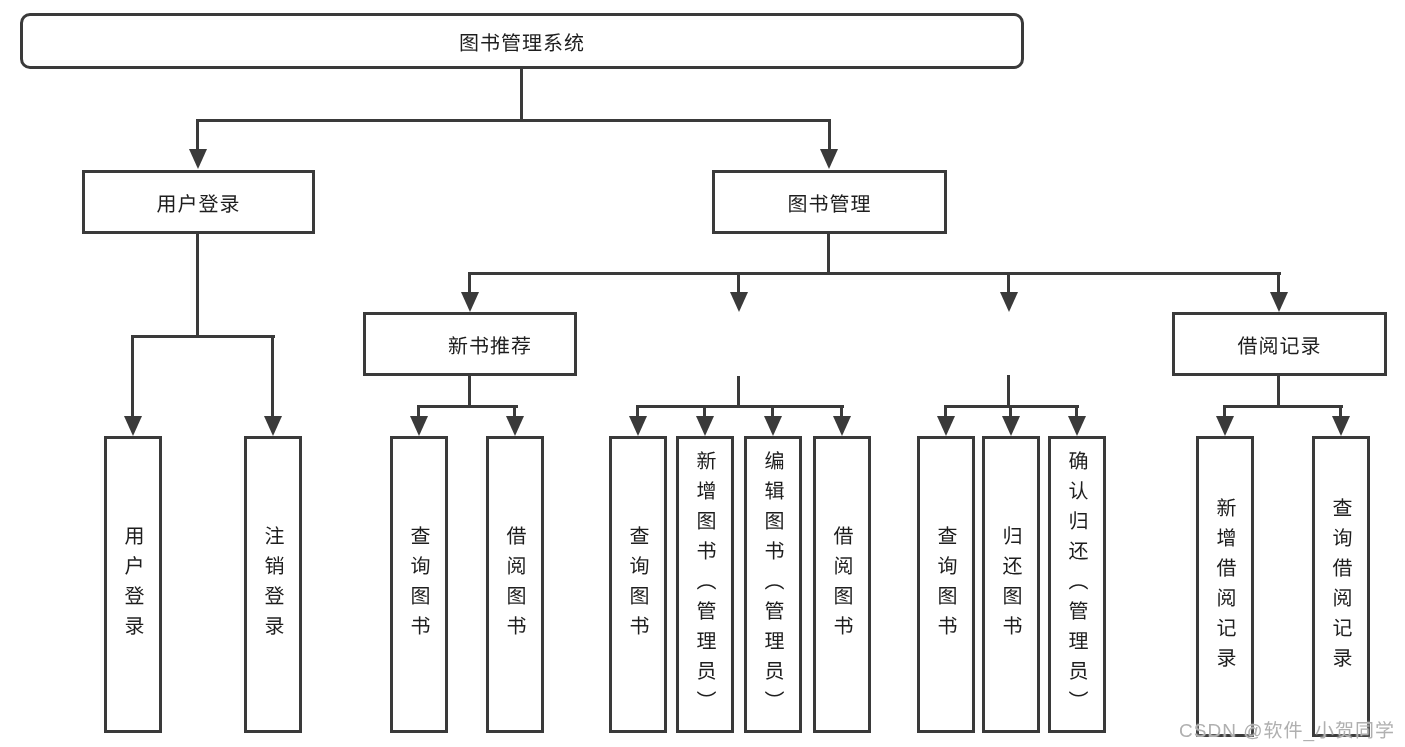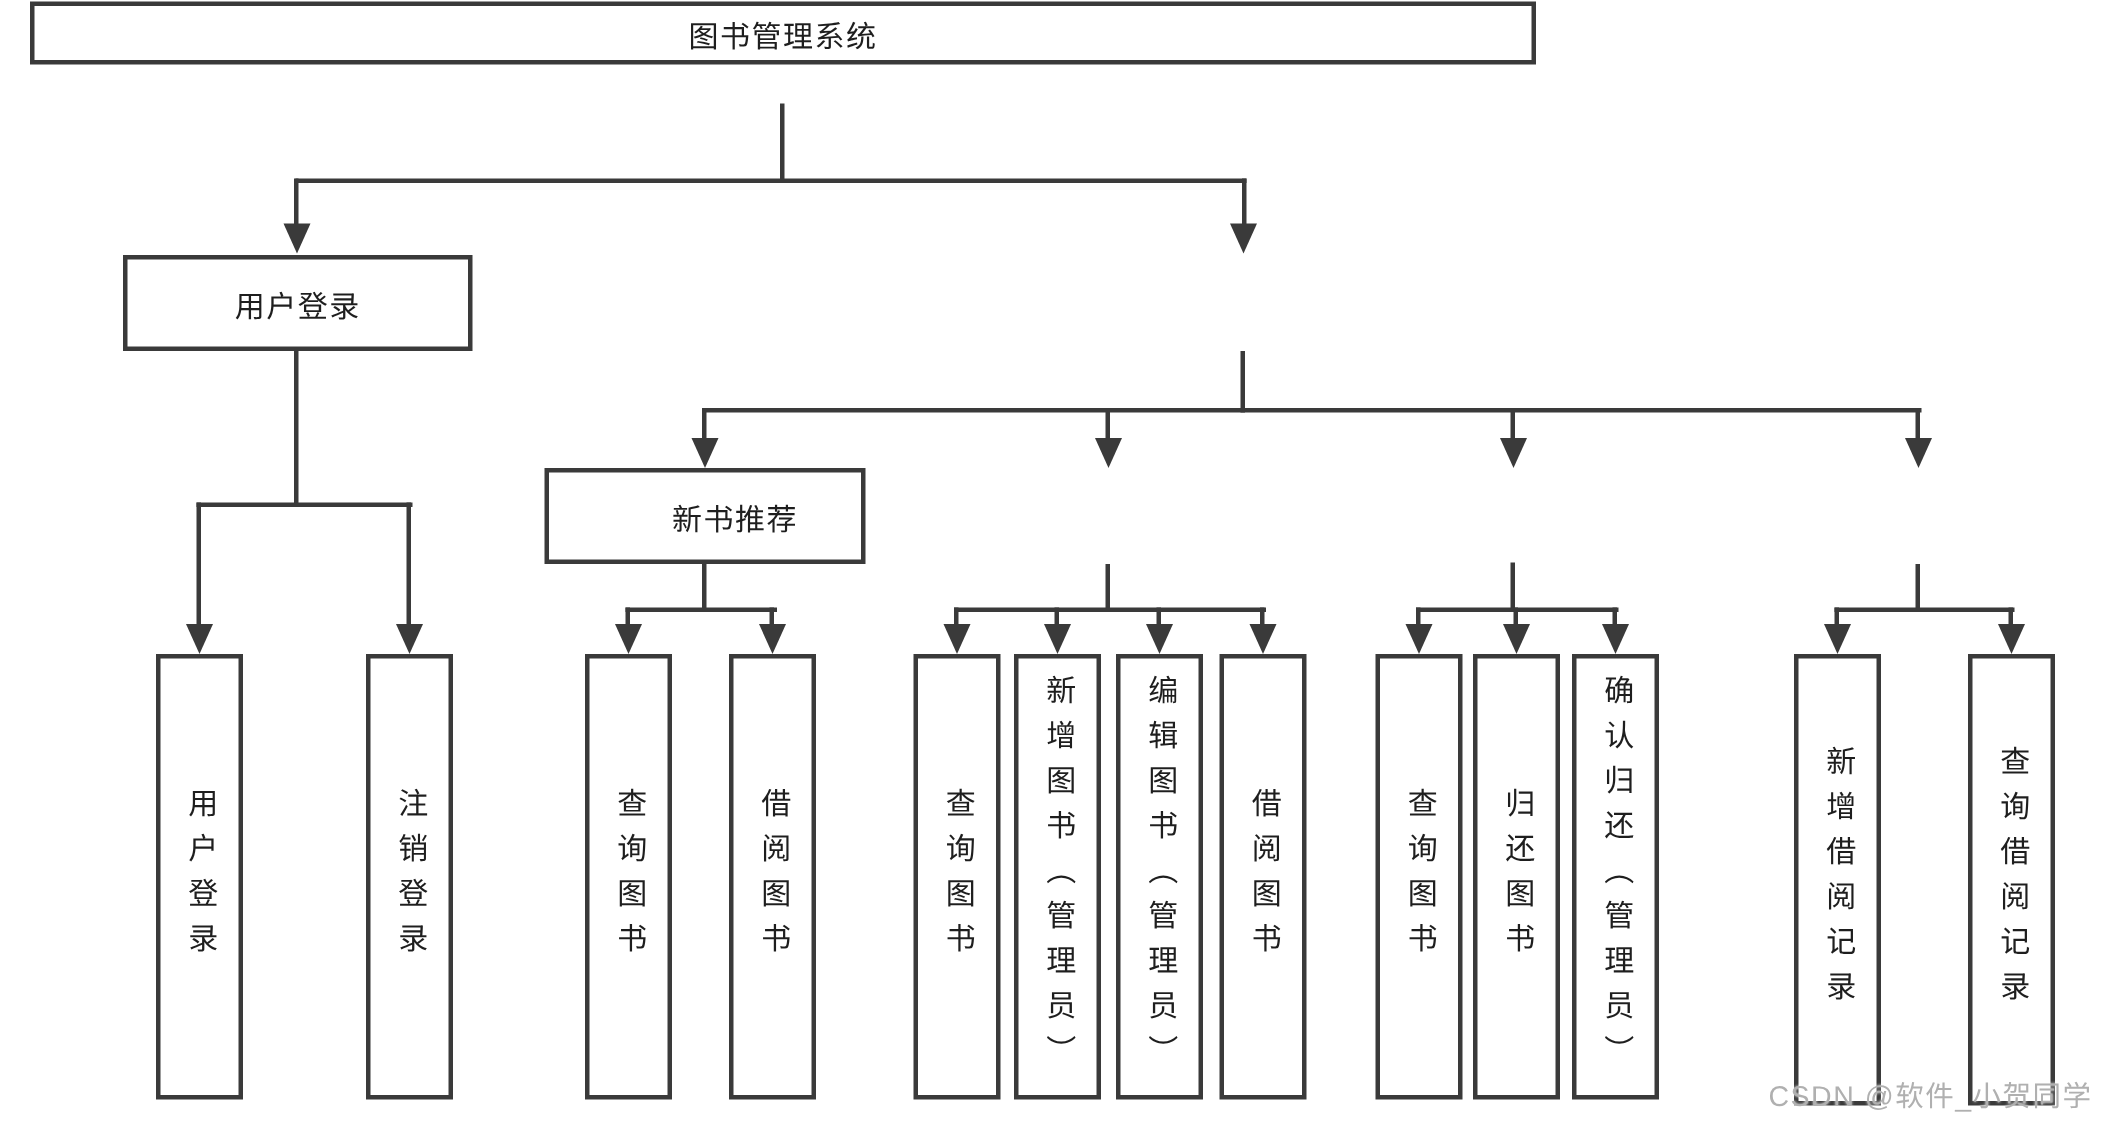--- a/index.html
+++ b/index.html
@@ -52,33 +52,36 @@
     letter-spacing:1px;
     text-shadow:0 0 2px #fff;
     white-space:nowrap;
   }
 </style>
 </head>
 <body>
 
 <div class="canvas">
 
-  <div class="box" style="left:20px;top:1px;width:1004px;height:42px;">
+  <div class="box" style="left:20px;top:13px;width:1004px;height:56px;border-radius:10px;">
     <span>图书管理系统</span>
   </div>
 
   <div class="vline" style="left:520px;top:69px;height:51px;"></div>
   <div class="hline" style="left:197px;top:119px;width:634px;"></div>
   <div class="vline" style="left:196px;top:119px;height:32px;"></div>
   <div class="vline" style="left:828px;top:119px;height:32px;"></div>
   <div class="arrow" style="left:189px;top:149px;"></div>
   <div class="arrow" style="left:820px;top:149px;"></div>
 
   <div class="box" style="left:82px;top:170px;width:233px;height:64px;">
     <span>用户登录</span>
+  </div>
+  <div class="box" style="left:712px;top:170px;width:235px;height:64px;">
+    <span>图书管理</span>
   </div>
 
   <div class="vline" style="left:196px;top:234px;height:104px;"></div>
   <div class="hline" style="left:131px;top:335px;width:144px;"></div>
   <div class="vline" style="left:131px;top:335px;height:84px;"></div>
   <div class="vline" style="left:271px;top:335px;height:84px;"></div>
   <div class="arrow" style="left:124px;top:416px;"></div>
   <div class="arrow" style="left:264px;top:416px;"></div>
 
   <div class="vline" style="left:827px;top:234px;height:41px;"></div>
@@ -87,20 +90,23 @@
   <div class="vline" style="left:737px;top:272px;height:22px;"></div>
   <div class="vline" style="left:1007px;top:272px;height:22px;"></div>
   <div class="vline" style="left:1277px;top:272px;height:22px;"></div>
   <div class="arrow" style="left:461px;top:292px;"></div>
   <div class="arrow" style="left:730px;top:292px;"></div>
   <div class="arrow" style="left:1000px;top:292px;"></div>
   <div class="arrow" style="left:1270px;top:292px;"></div>
 
   <div class="box" style="left:363px;top:312px;width:214px;height:64px;padding-left:40px;">
     <span>新书推荐</span>
+  </div>
+  <div class="box" style="left:1172px;top:312px;width:215px;height:64px;">
+    <span>借阅记录</span>
   </div>
 
   <div class="vline" style="left:468px;top:376px;height:32px;"></div>
   <div class="hline" style="left:417px;top:405px;width:101px;"></div>
   <div class="vline" style="left:417px;top:405px;height:14px;"></div>
   <div class="vline" style="left:513px;top:405px;height:14px;"></div>
   <div class="arrow" style="left:410px;top:416px;"></div>
   <div class="arrow" style="left:506px;top:416px;"></div>
 
   <div class="vline" style="left:737px;top:376px;height:32px;"></div>

